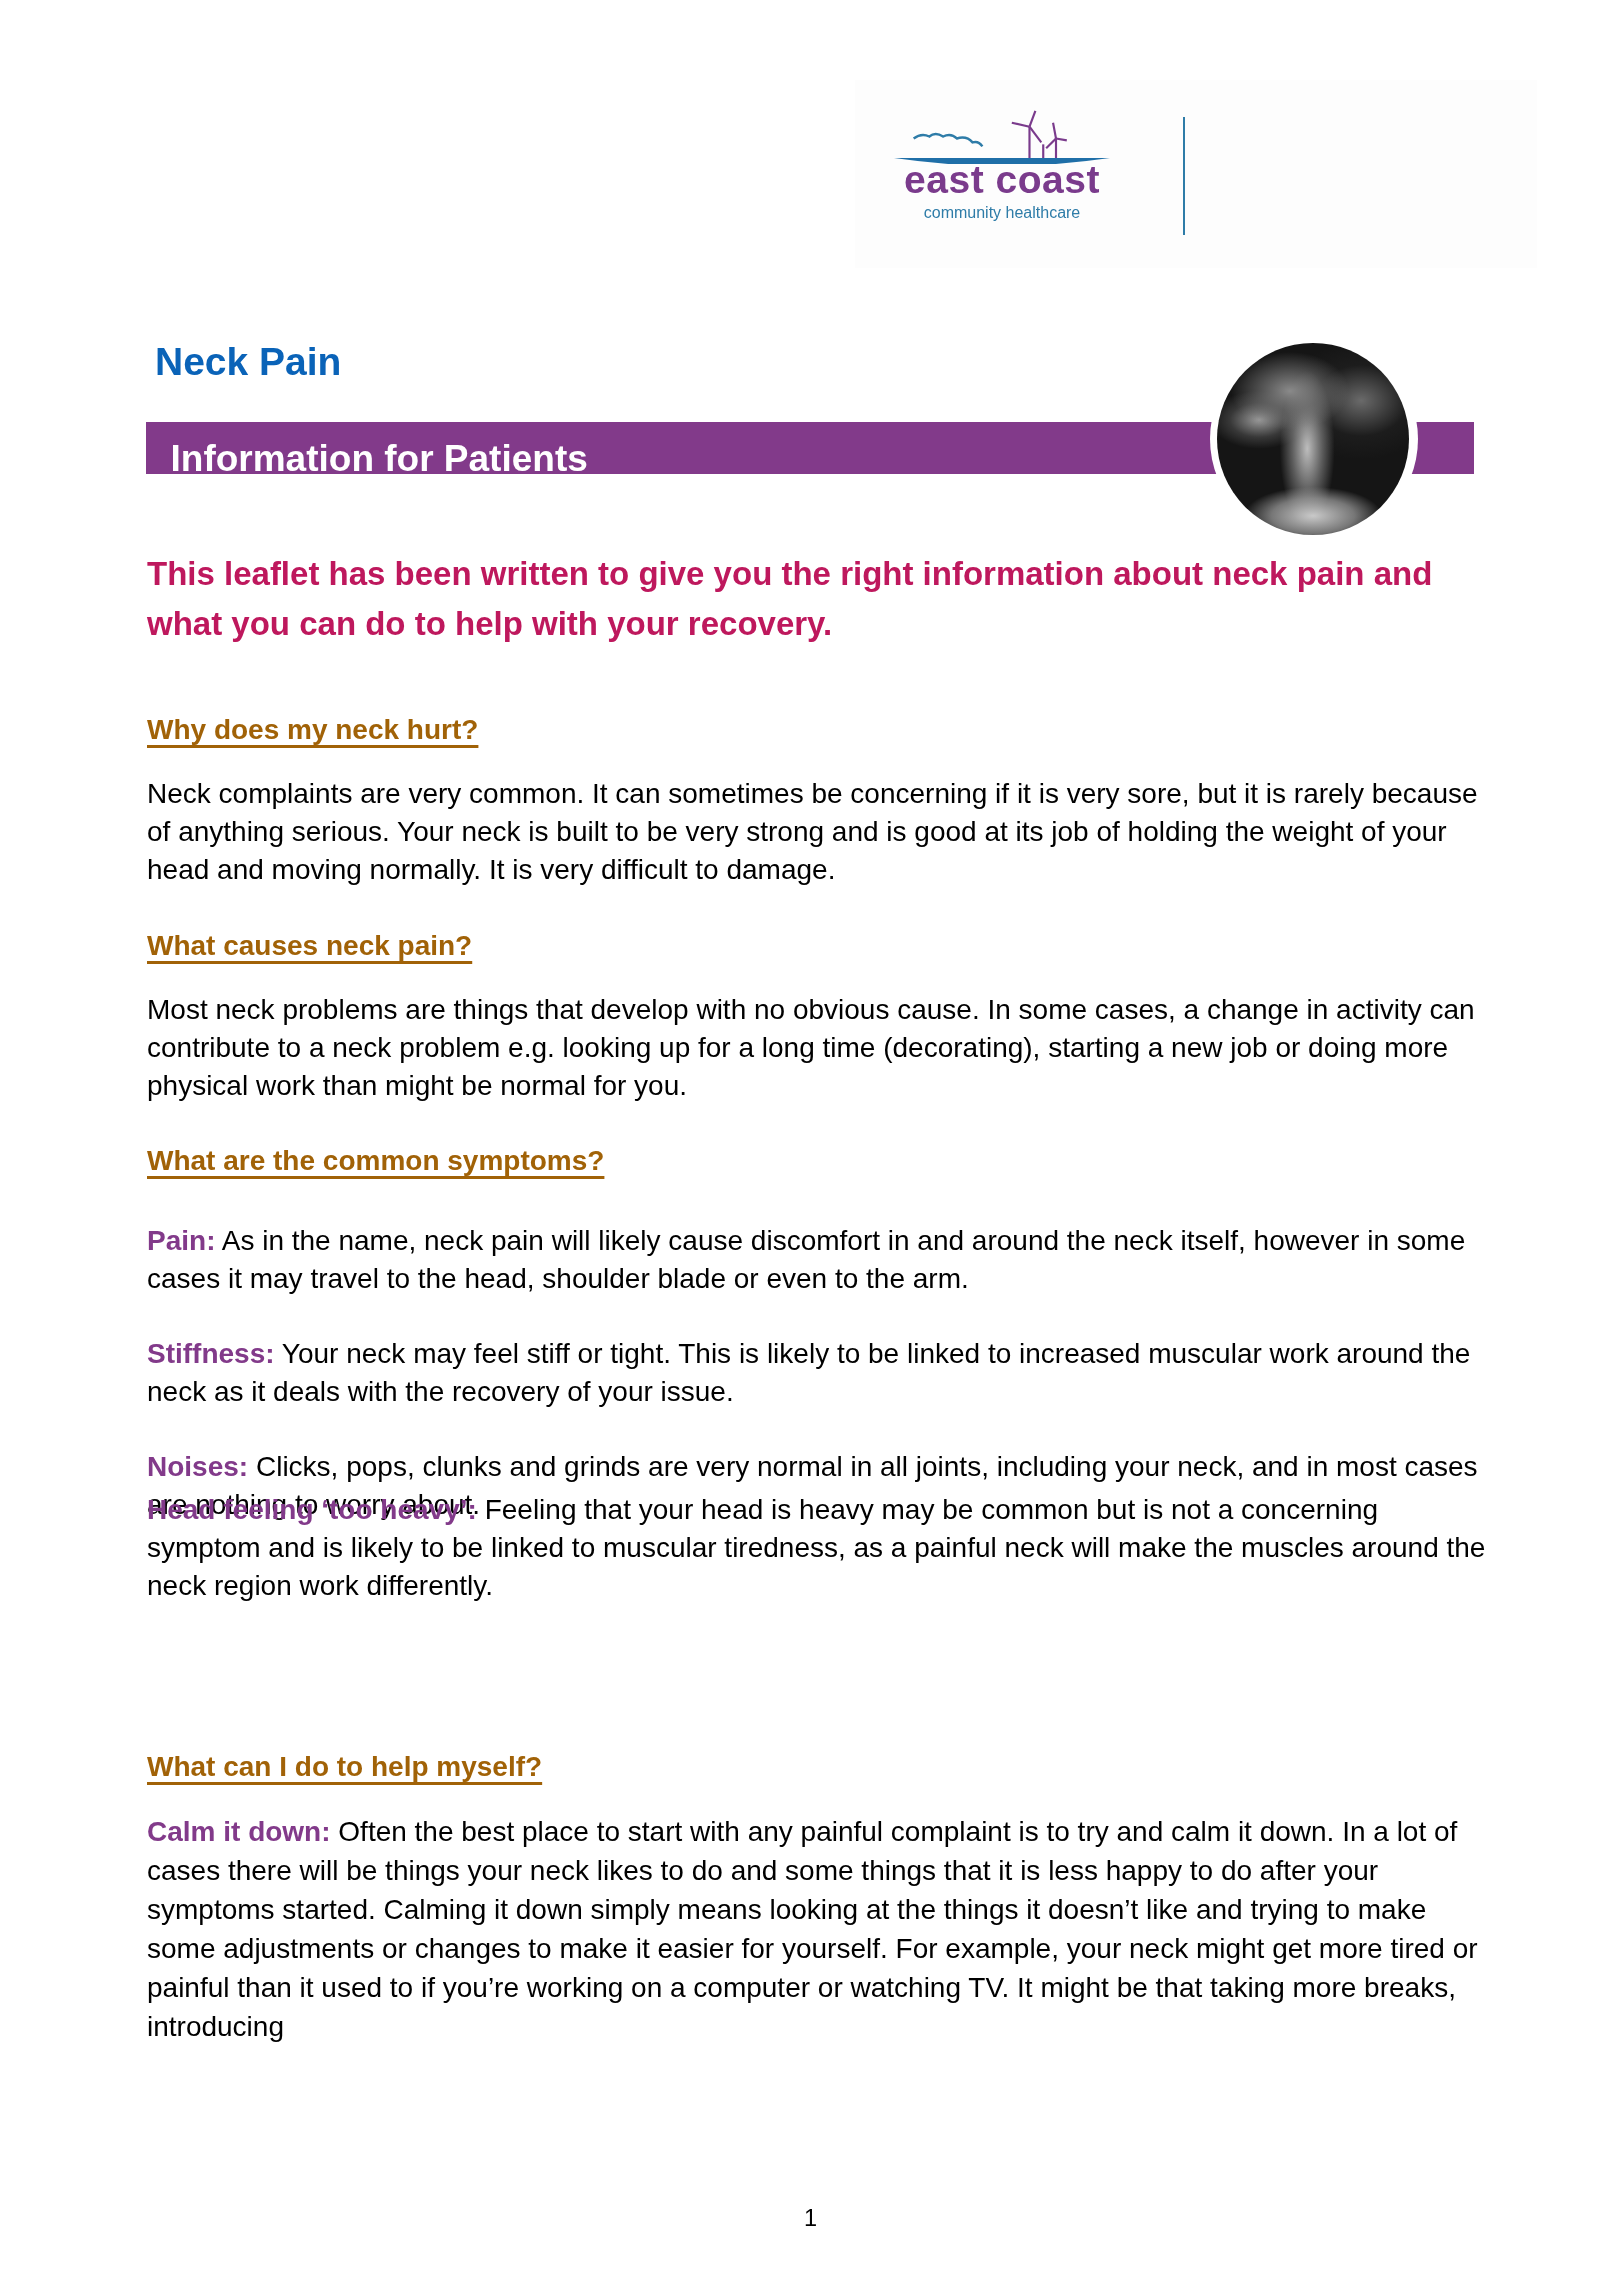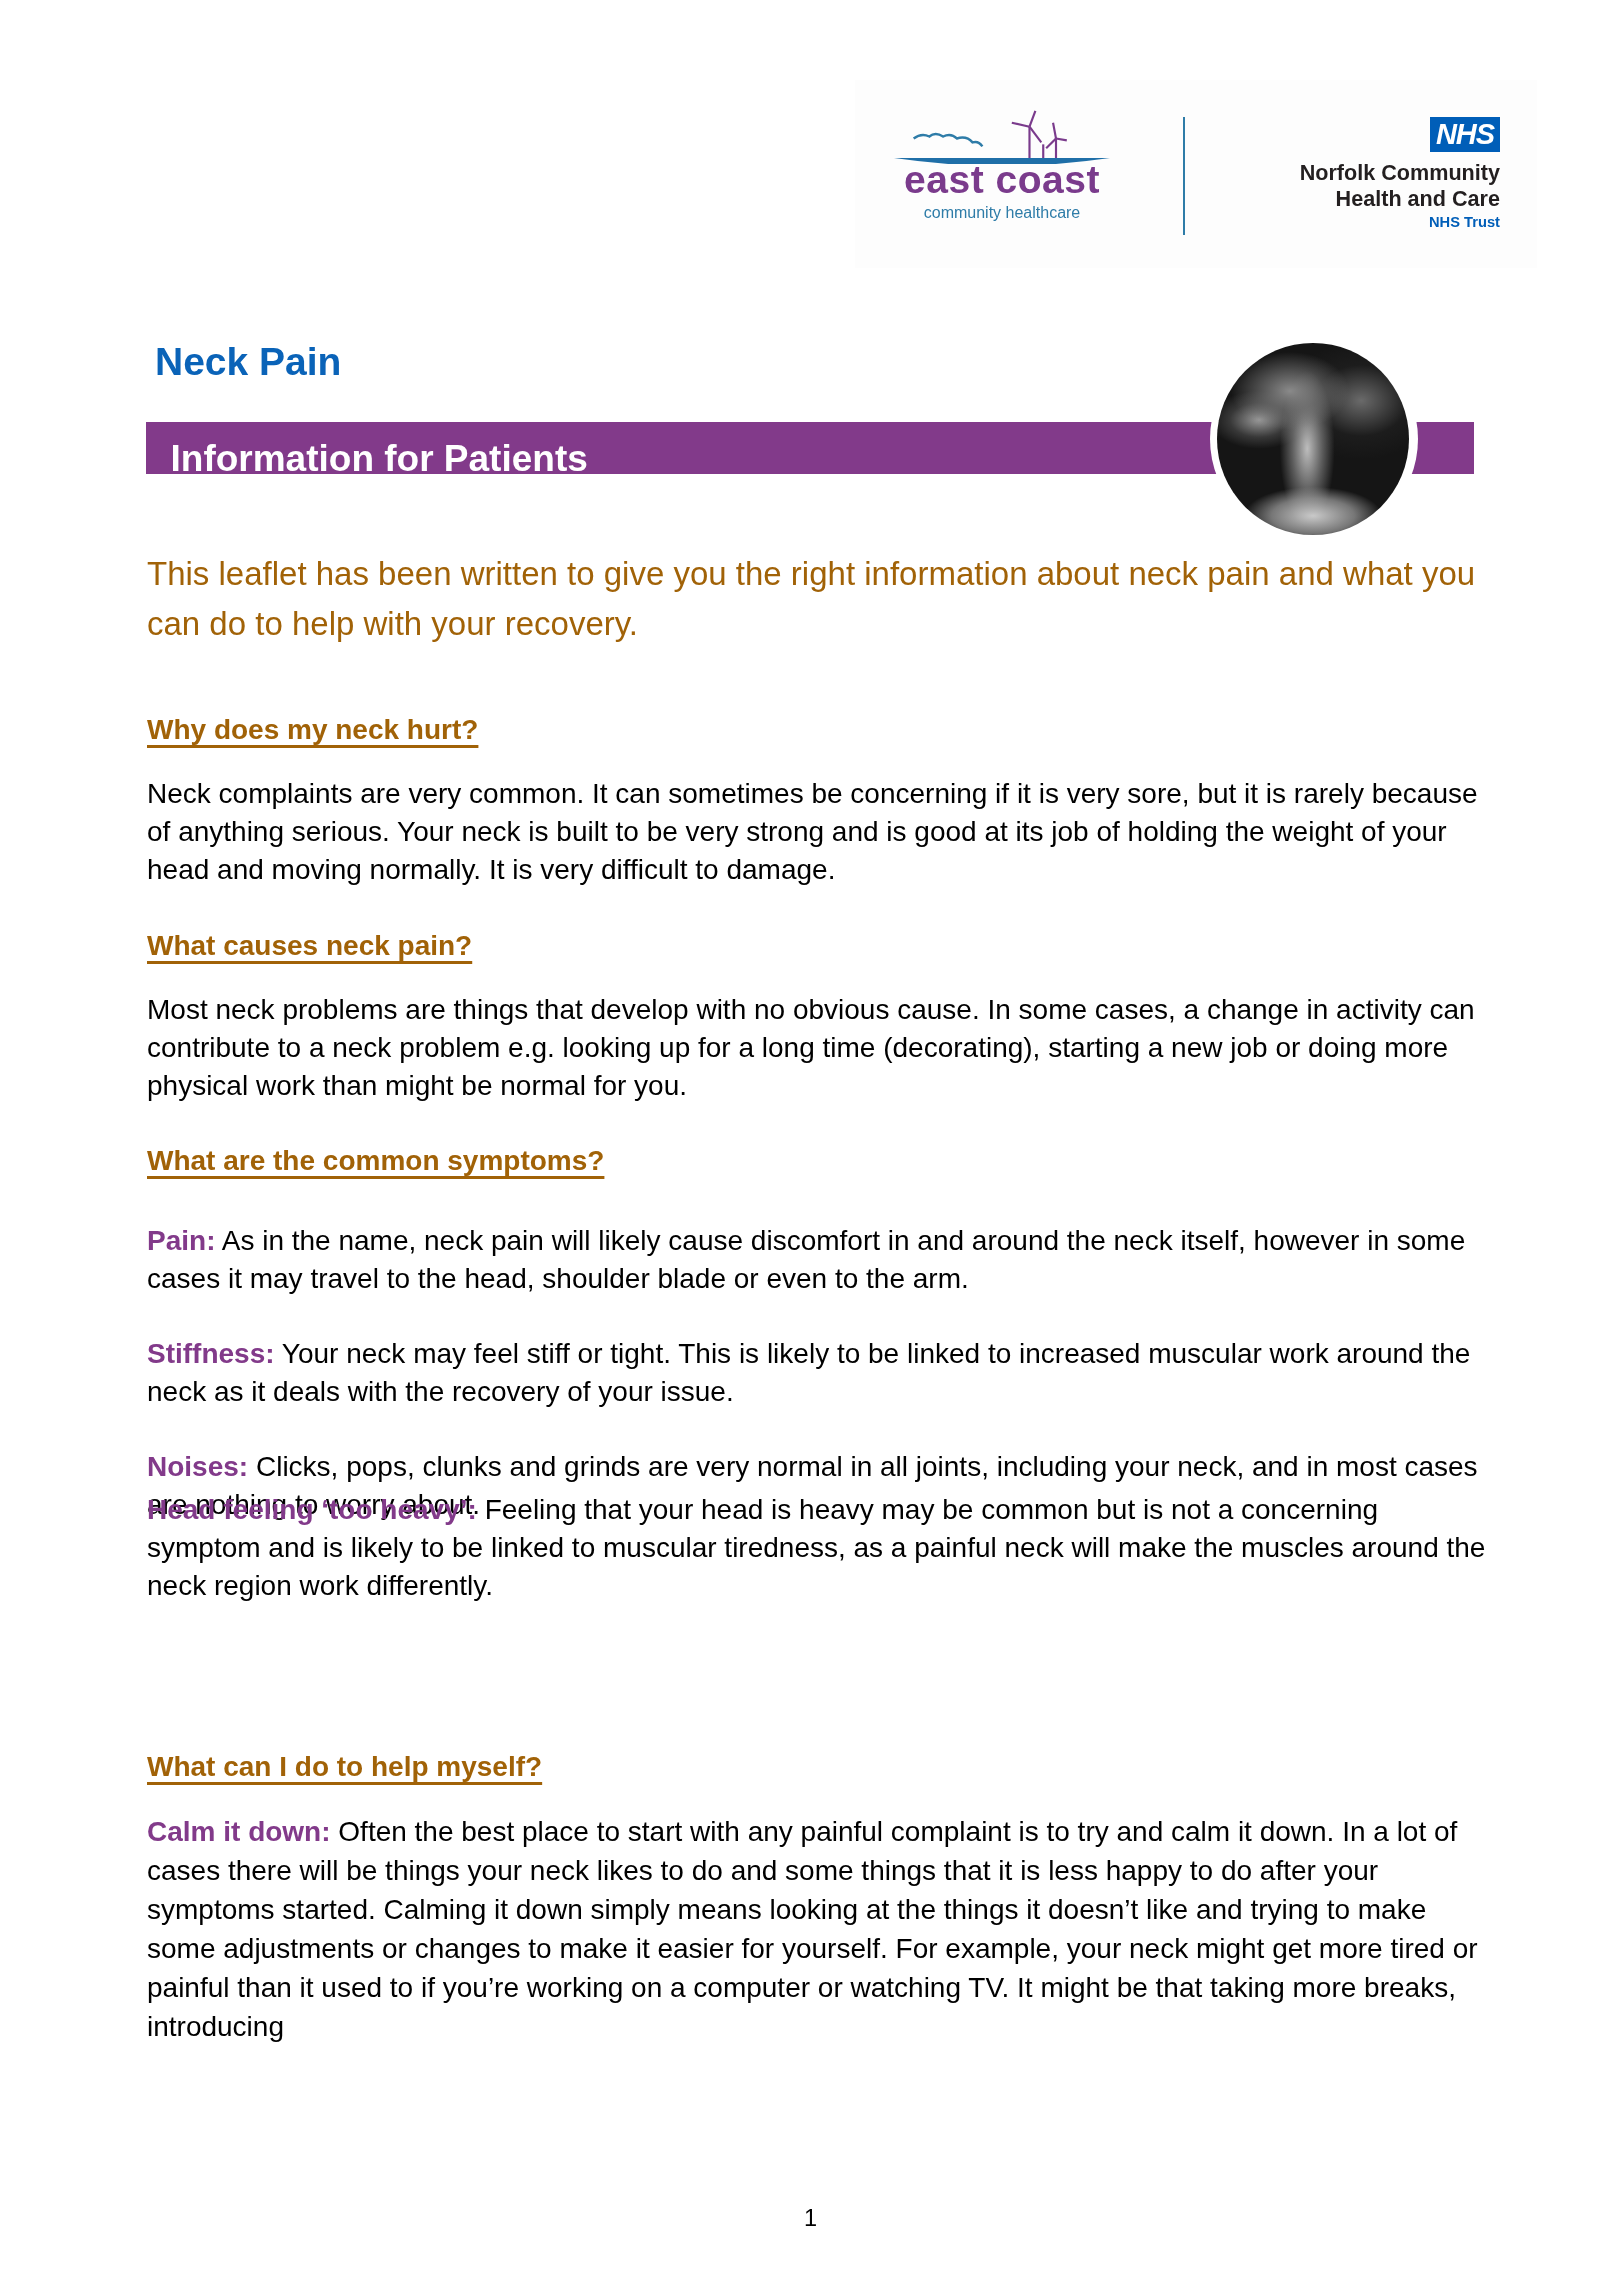--- a/index.html
+++ b/index.html
@@ -35,21 +35,21 @@
             background:
               radial-gradient(ellipse 59px 39px at 38% 25%, #8a8a8a 0%, rgba(120,120,120,0.6) 50%, rgba(0,0,0,0) 100%),
               radial-gradient(ellipse 69px 29px at 50% 90%, #c9c9c9 0%, rgba(160,160,160,0.7) 60%, rgba(0,0,0,0) 100%),
               radial-gradient(ellipse 27.4px 78px at 47% 55%, #bdbdbd 0%, rgba(140,140,140,0.6) 55%, rgba(0,0,0,0) 100%),
               radial-gradient(ellipse 49px 29px at 22% 40%, #9a9a9a 0%, rgba(90,90,90,0.5) 60%, rgba(0,0,0,0) 100%),
               radial-gradient(ellipse 78px 59px at 75% 30%, #6a6a6a 0%, rgba(40,40,40,0.4) 60%, rgba(0,0,0,0) 100%),
               #151515; }
 
     
     .intro { position: absolute; left: 147px; top: 549px; width: 1343px; margin: 0;
-             font-size: 33px; font-weight: normal; line-height: 50px; color: #a16207; }
+             font-size: 33px; font-weight: bold; line-height: 50px; color: #be185d; }
     .section-heading { position: absolute; left: 147px; margin: 0; font-size: 28px; font-weight: bold;
                        color: #a16207; text-decoration: underline; text-underline-offset: 5.9px;
                        text-decoration-thickness: 2.9px; line-height: 35px; }
     .para { position: absolute; left: 147px; width: 1343px; margin: 0; font-size: 28px;
             line-height: 38px; color: #000; }
     .para.loose { line-height: 39px; }
     .term { color: #823a8a; font-weight: bold; }
     .page-number { position: absolute; left: 0; top: 2205px; width: 1621px; text-align: center;
                    font-size: 23.5px; color: #000; margin: 0; }
   </style>
@@ -73,26 +73,20 @@
         <line x1="165" y1="30" x2="155" y2="40"></line>
         <line x1="152" y1="36" x2="152" y2="50"></line>
       </g>
 
       <path d="M0 50 L220 50 Q110 66 0 50 Z" fill="#1f6fa8"></path>
     </svg>
     <div class="ec-name">east coast</div>
     <div class="ec-sub">community healthcare</div>
   </div>
   <div class="logo-divider"></div>
-  <div class="nhs-block">
-    <div class="nhs-badge">NHS</div>
-    <div class="nhs-org">Norfolk Community</div>
-    <div class="nhs-org" style="margin-top:0">Health and Care</div>
-    <div class="nhs-trust">NHS Trust</div>
-  </div>
 </div>
 
 <h1 class="page-title">Neck Pain</h1>
 
 <div class="banner">
   <h2 class="banner-text">Information for Patients</h2>
 </div>
 <div class="xray-ring"></div>
 <div class="xray"></div>
 

